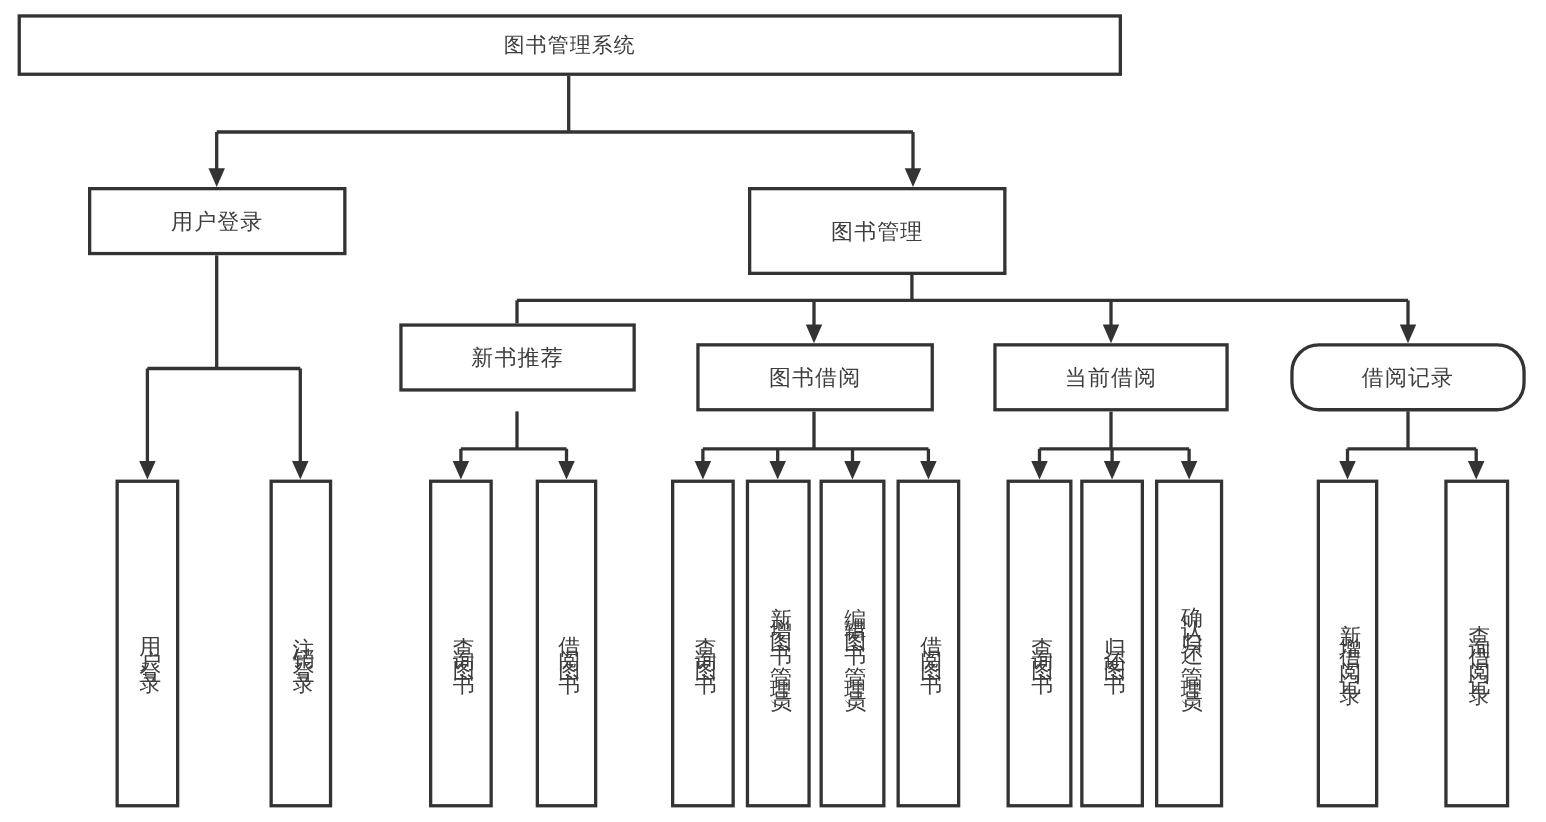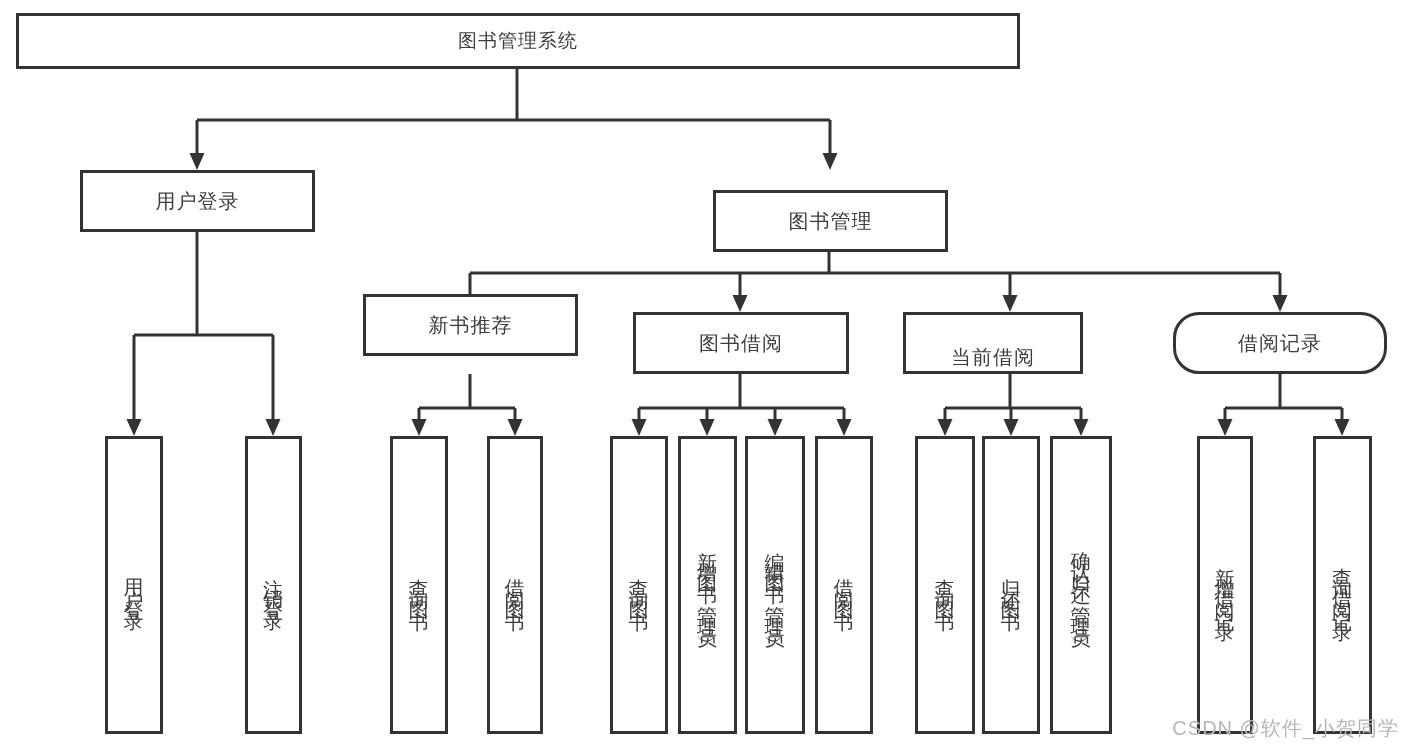--- a/index.html
+++ b/index.html
@@ -1,21 +1,21 @@
 <!DOCTYPE html>
 <html><head>
 <meta charset="utf-8">
 <style>
   html, body { margin: 0; padding: 0; background: #ffffff; }
   .canvas {
     position: relative;
     width: 1405px;
     height: 747px;
     background: #ffffff;
-    font-family: Liberation Sans, sans-serif;
+    font-family: Liberation Mono, monospace;
     overflow: hidden;
   }
   svg.connectors {
     position: absolute;
     left: 0; top: 0;
     width: 1405px; height: 747px;
   }
   .box {
     position: absolute;
     background: #ffffff;
@@ -107,31 +107,31 @@
       <polygon points="1334.5,419 1349.5,419 1342,436" fill="#333333"></polygon>
     </svg>
 
   <div class="box h-box root-box" style="left:16px; top:13px; width:1004px; height:56px;">
     <span>图书管理系统</span>
   </div>
 
   <div class="box h-box" style="left:80px; top:170px; width:235px; height:62px;">
     <span>用户登录</span>
   </div>
-  <div class="box h-box" style="left:713px; top:170px; width:235px; height:62px;margin-top:20px;">
+  <div class="box h-box" style="left:680px; top:170px; width:235px; height:80px;">
     <span>图书管理</span>
   </div>
 
   <div class="box h-box" style="left:363px; top:294px; width:215px; height:62px;">
     <span>新书推荐</span>
   </div>
   <div class="box h-box" style="left:633px; top:312px; width:216px; height:62px;">
     <span>图书借阅</span>
   </div>
-  <div class="box h-box" style="left:903px; top:312px; width:180px; height:62px;align-items:flex-end;">
+  <div class="box h-box" style="left:903px; top:312px; width:214px; height:62px;">
     <span>当前借阅</span>
   </div>
   <div class="box h-box" style="left:1173px; top:312px; width:214px; height:62px;border-radius:26px;">
     <span>借阅记录</span>
   </div>
 
   <div class="box v-box" style="left:105px; width:58px;">用户登录</div>
   <div class="box v-box" style="left:245px; width:57px;">注销登录</div>
 
   <div class="box v-box" style="left:390px; width:58px;">查询图书</div>
@@ -142,14 +142,13 @@
   <div class="box v-box" style="left:745px; width:60px;">编辑图书（管理员）</div>
   <div class="box v-box" style="left:815px; width:58px;">借阅图书</div>
 
   <div class="box v-box" style="left:915px; width:60px;">查询图书</div>
   <div class="box v-box" style="left:982px; width:58px;">归还图书</div>
   <div class="box v-box" style="left:1050px; width:62px;">确认归还（管理员）</div>
 
   <div class="box v-box" style="left:1197px; width:56px;">新增借阅记录</div>
   <div class="box v-box" style="left:1313px; width:59px;">查询借阅记录</div>
 
-  <div class="watermark">CSDN @软件_小贺同学</div>
 </div>
 
 </body></html>

